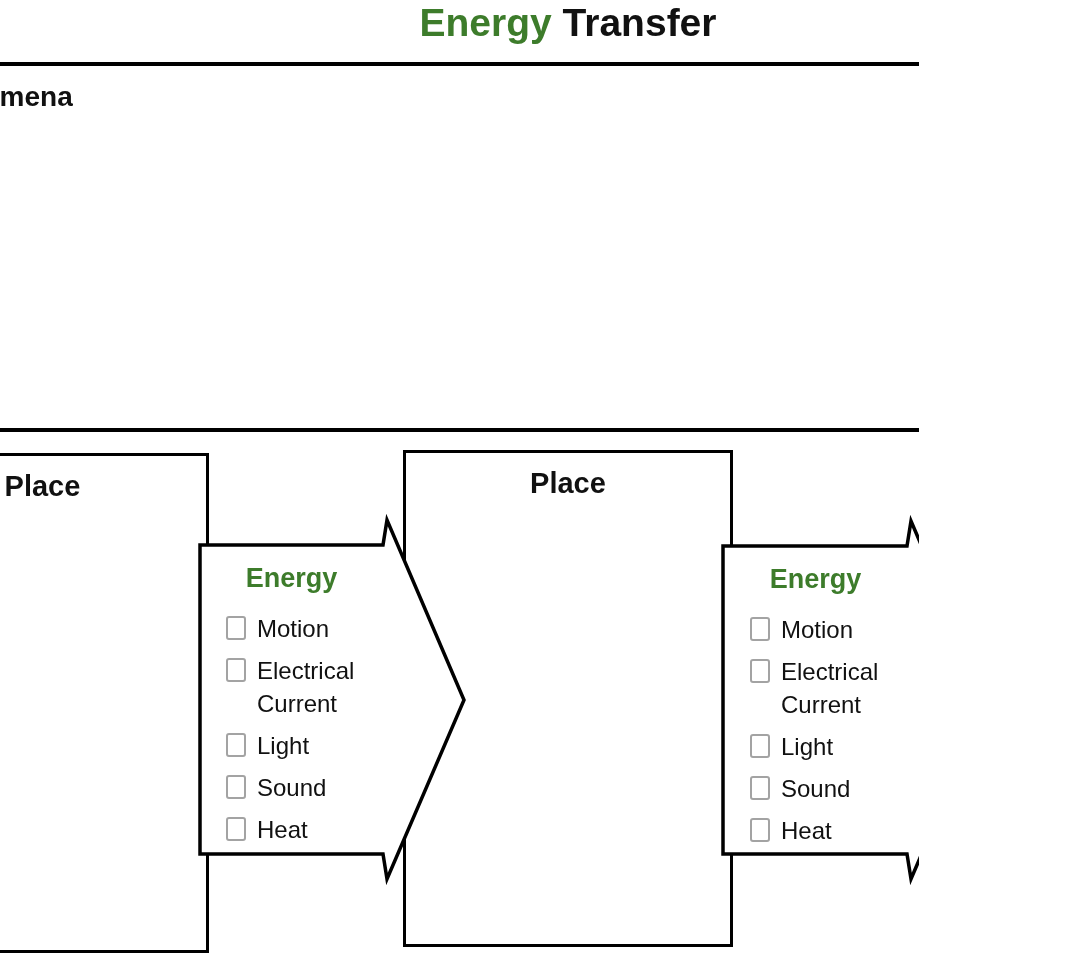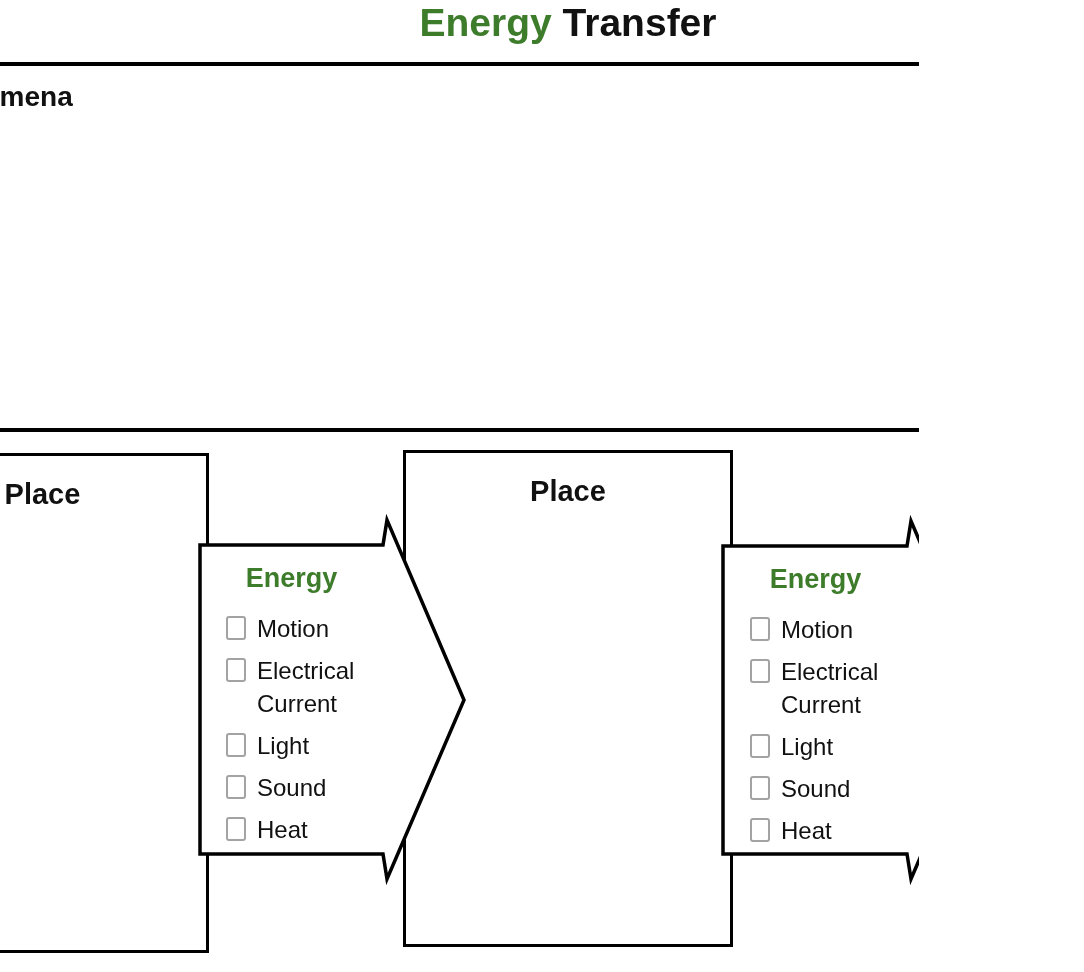--- a/index.html
+++ b/index.html
@@ -55,21 +55,21 @@
     box-sizing: border-box;
     background: #ffffff;
     border: 3px solid #000000;
     text-align: center;
   }
   .place-left   { left: -124px; top: 453px; width: 333px; height: 500px; }
   .place-middle { left:  403px; top: 450px; width: 330px; height: 497px; }
   .place-right  { left:  927px; top: 455px; width: 330px; height: 497px; }
   .place-label {
     display: inline-block;
-    margin-top: 24px;
+    margin-top: 16px;
     font-size: 29px;
     font-weight: bold;
     line-height: 1;
   }
 
   
   .arrow-svg {
     position: absolute;
     left: 0; top: 0;
     width: 1084px; height: 972px;

